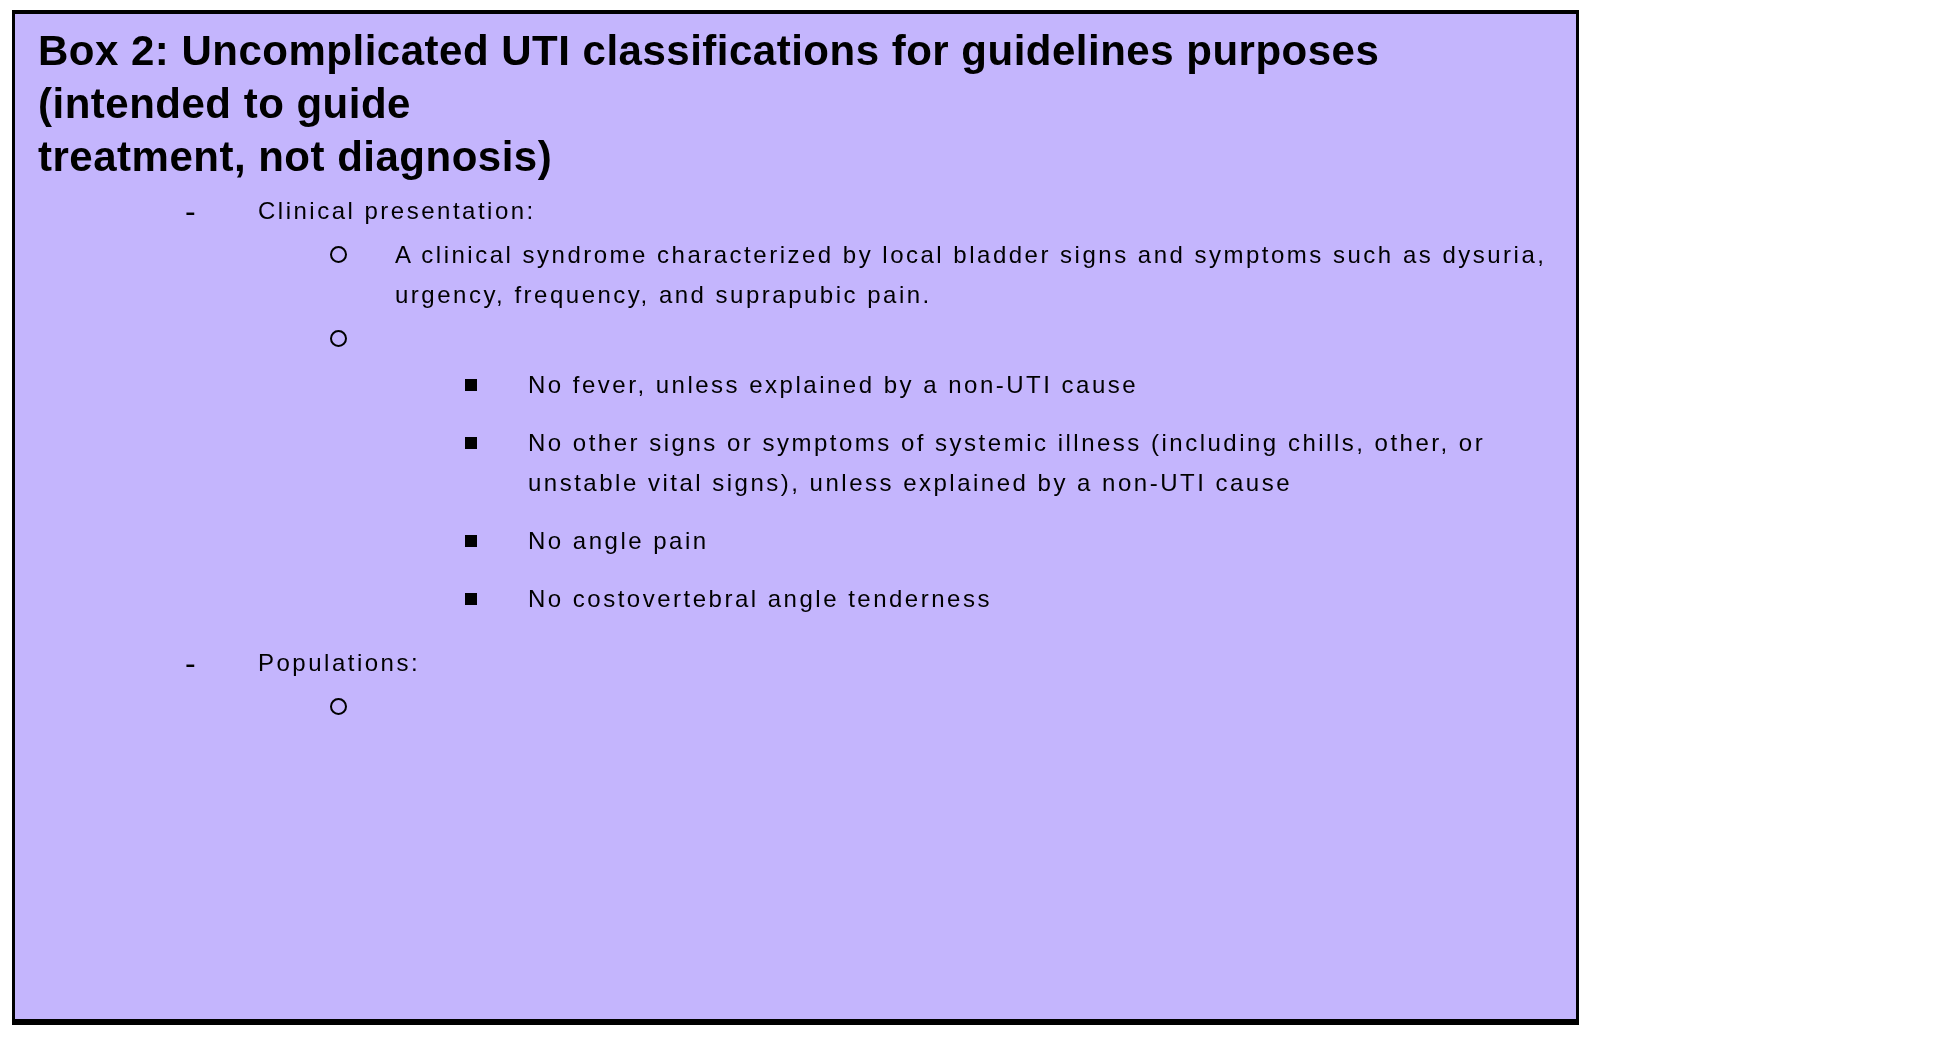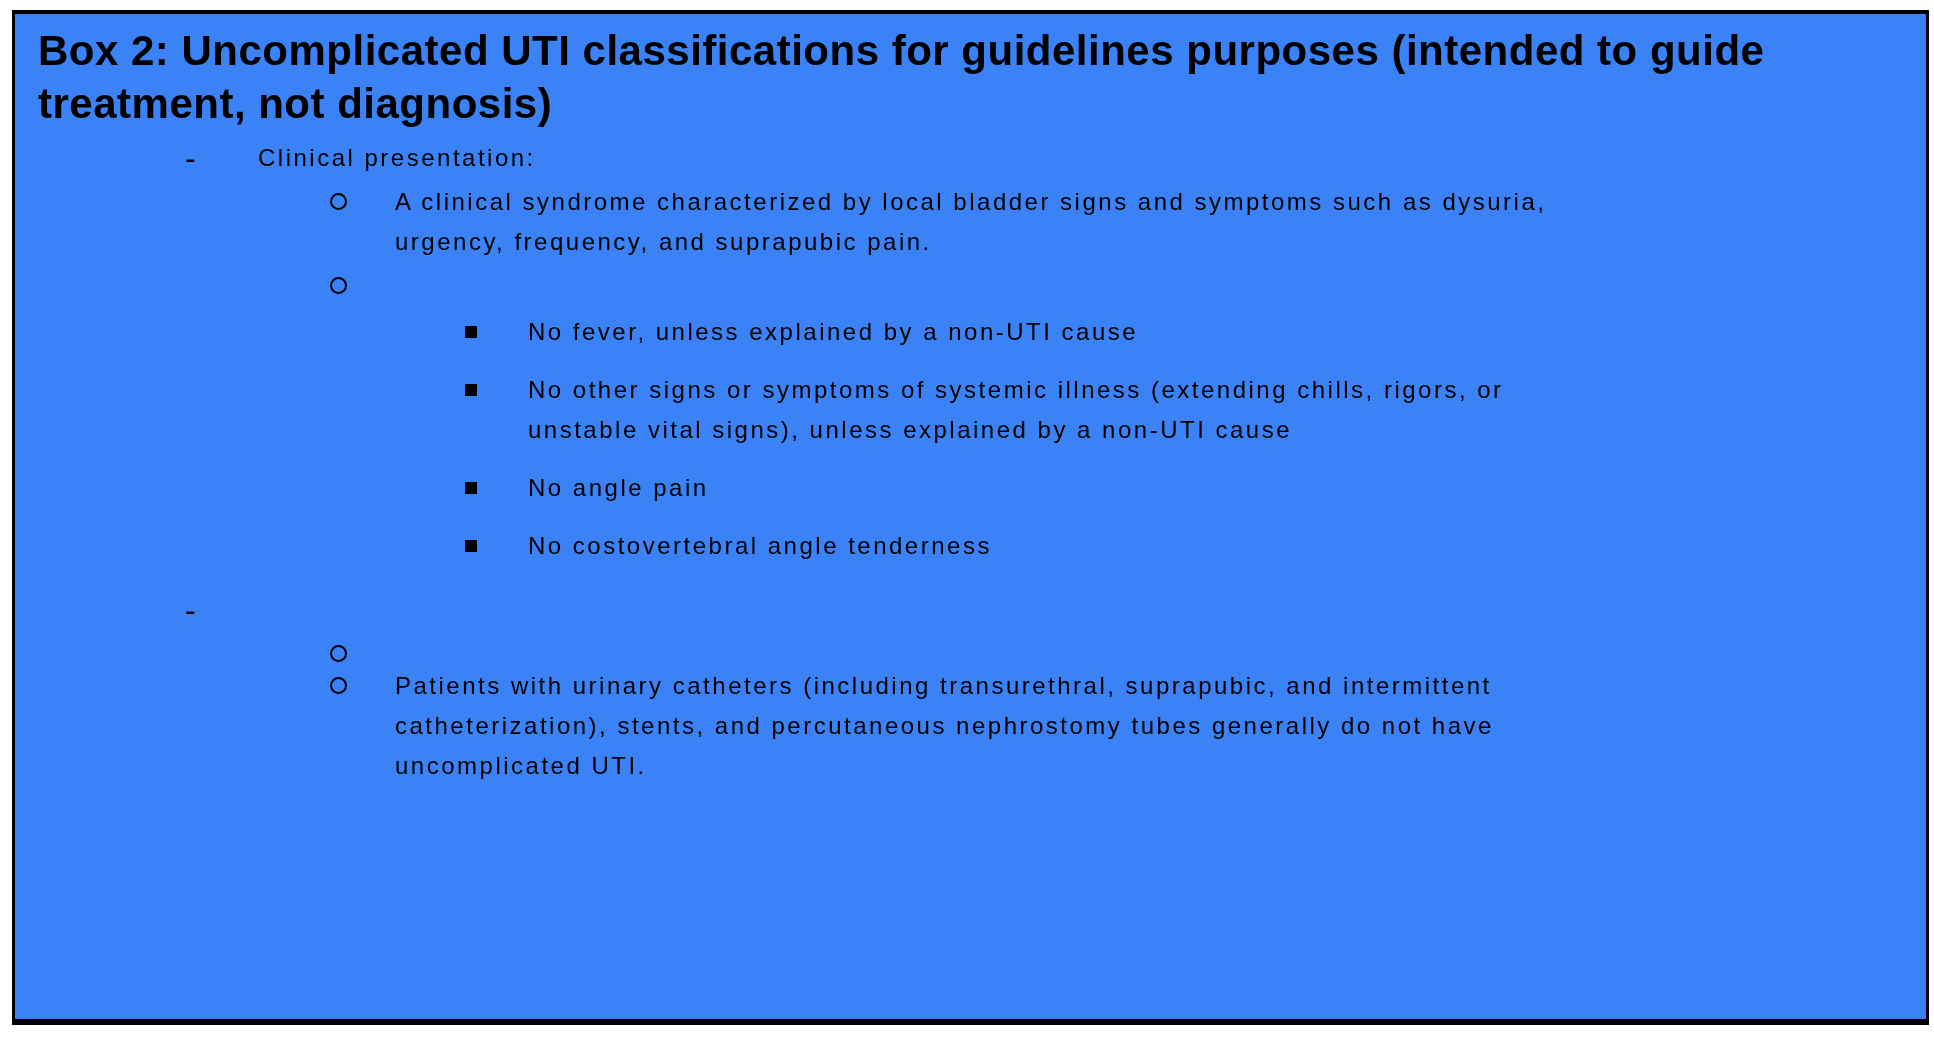--- a/index.html
+++ b/index.html
@@ -9,27 +9,27 @@
     width: 1934px;
     height: 1040px;
     overflow: hidden;
     font-family: "Liberation Sans", sans-serif;
     color: #000000;
   }
   .box {
     position: absolute;
     left: 12px;
     top: 10px;
-    width: 1917px;
+    width: 1567px;
     height: 1015px;
     box-sizing: border-box;
     border: 3px solid #000000;
     border-top-width: 4px;
     border-bottom-width: 6px;
-    background: #3b82f6;
+    background: #c4b5fd;
     overflow: hidden;
   }
   .title {
     margin: 10px 12px 8px 23px;
     font-size: 42px;
     font-weight: bold;
     line-height: 53px;
     letter-spacing: 0.5px;
     white-space: pre-wrap;
   }
@@ -104,21 +104,21 @@
     <div class="marker">
         <span class="square-shape"></span>
       </div>
     <div class="text-col body-text">No fever, unless explained by a non-UTI cause</div>
   </div>
 
   <div class="row l3">
     <div class="marker">
         <span class="square-shape"></span>
       </div>
-    <div class="text-col body-text">No other signs or symptoms of systemic illness (extending chills, rigors, or
+    <div class="text-col body-text">No other signs or symptoms of systemic illness (including chills, other, or
 unstable vital signs), unless explained by a non-UTI cause</div>
   </div>
 
   <div class="row l3">
     <div class="marker">
         <span class="square-shape"></span>
       </div>
     <div class="text-col body-text">No angle pain</div>
   </div>
 
@@ -126,31 +126,24 @@
     <div class="marker">
         <span class="square-shape"></span>
       </div>
     <div class="text-col body-text">No costovertebral angle tenderness</div>
   </div>
 
   <div class="row l1 l1-populations">
     <div class="marker">
       <span class="dash-glyph body-text">-</span>
     </div>
+    <div class="text-col body-text">Populations:</div>
   </div>
 
   <div class="row l2">
     <div class="marker">
         <span class="circle-shape"></span>
       </div>
   </div>
 
-  <div class="row l2">
-    <div class="marker">
-        <span class="circle-shape"></span>
-      </div>
-    <div class="text-col body-text">Patients with urinary catheters (including transurethral, suprapubic, and intermittent
-catheterization), stents, and percutaneous nephrostomy tubes generally do not have
-uncomplicated UTI.</div>
-  </div>
 
 
 </div>
 
 </body></html>

